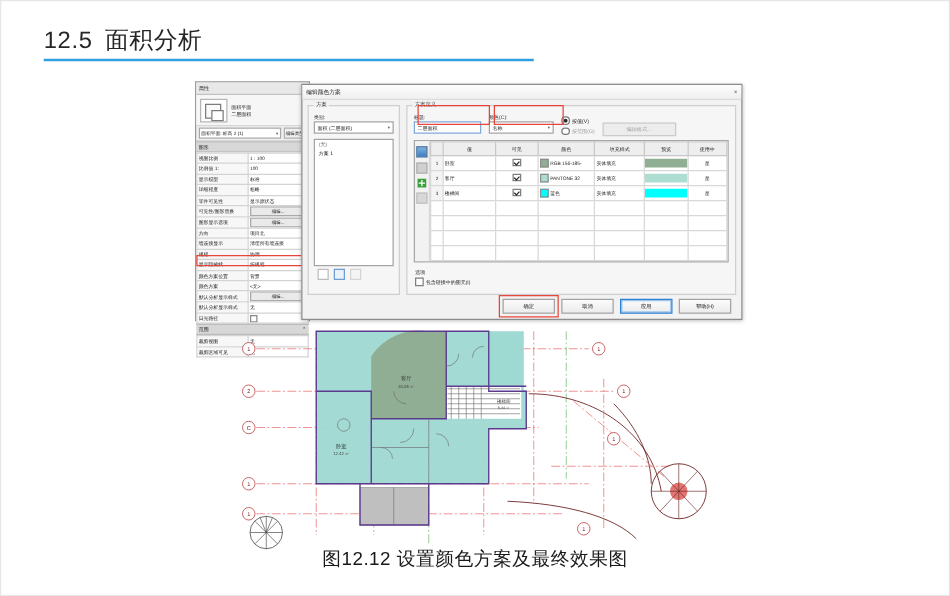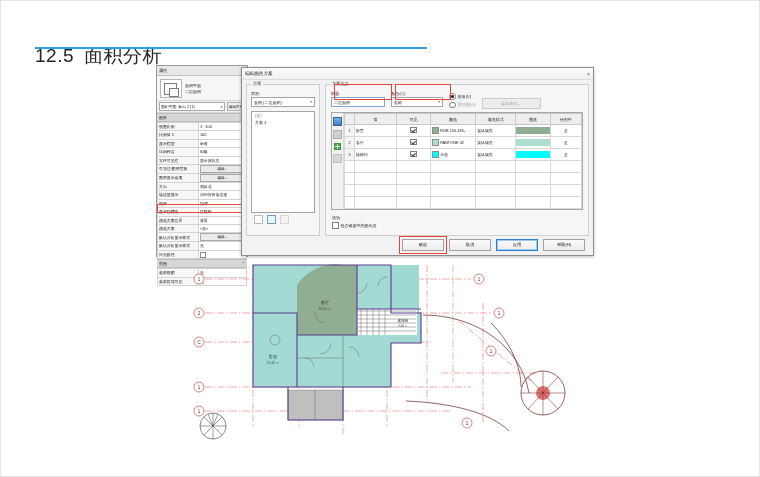--- a/index.html
+++ b/index.html
@@ -14,21 +14,20 @@
     position:absolute;left:0;top:0;width:760px;height:477px;
     background:#fff;
     border:1px solid #e6e6e6;
     box-sizing:border-box;
   }
   
   .heading{
     position:absolute;left:34px;top:18px;
     font-size:19px;color:#262626;letter-spacing:.5px;
     white-space:nowrap;
-    margin-top:24px;
   }
   .heading .num{margin-right:10px;}
   .heading-rule{
     position:absolute;left:34px;top:46px;width:392px;height:2px;
     background:#2f9fe0;
   }
 
   
   .props{
     position:absolute;left:155px;top:64px;width:92px;height:192px;
@@ -700,13 +699,16 @@
           <line x1="22" y1="163" x2="13" y2="172"></line>
           <line x1="22" y1="163" x2="9" y2="163"></line>
           <line x1="22" y1="163" x2="13" y2="154"></line>
           <line x1="22" y1="163" x2="27" y2="151"></line>
           <line x1="22" y1="163" x2="17" y2="151"></line>
         </g>
       </g>
     </svg>
   </div>
 
+  <div class="caption">
+    <span>图12.12  设置颜色方案及最终效果图</span>
+  </div>
 </div>
 
 </body></html>

